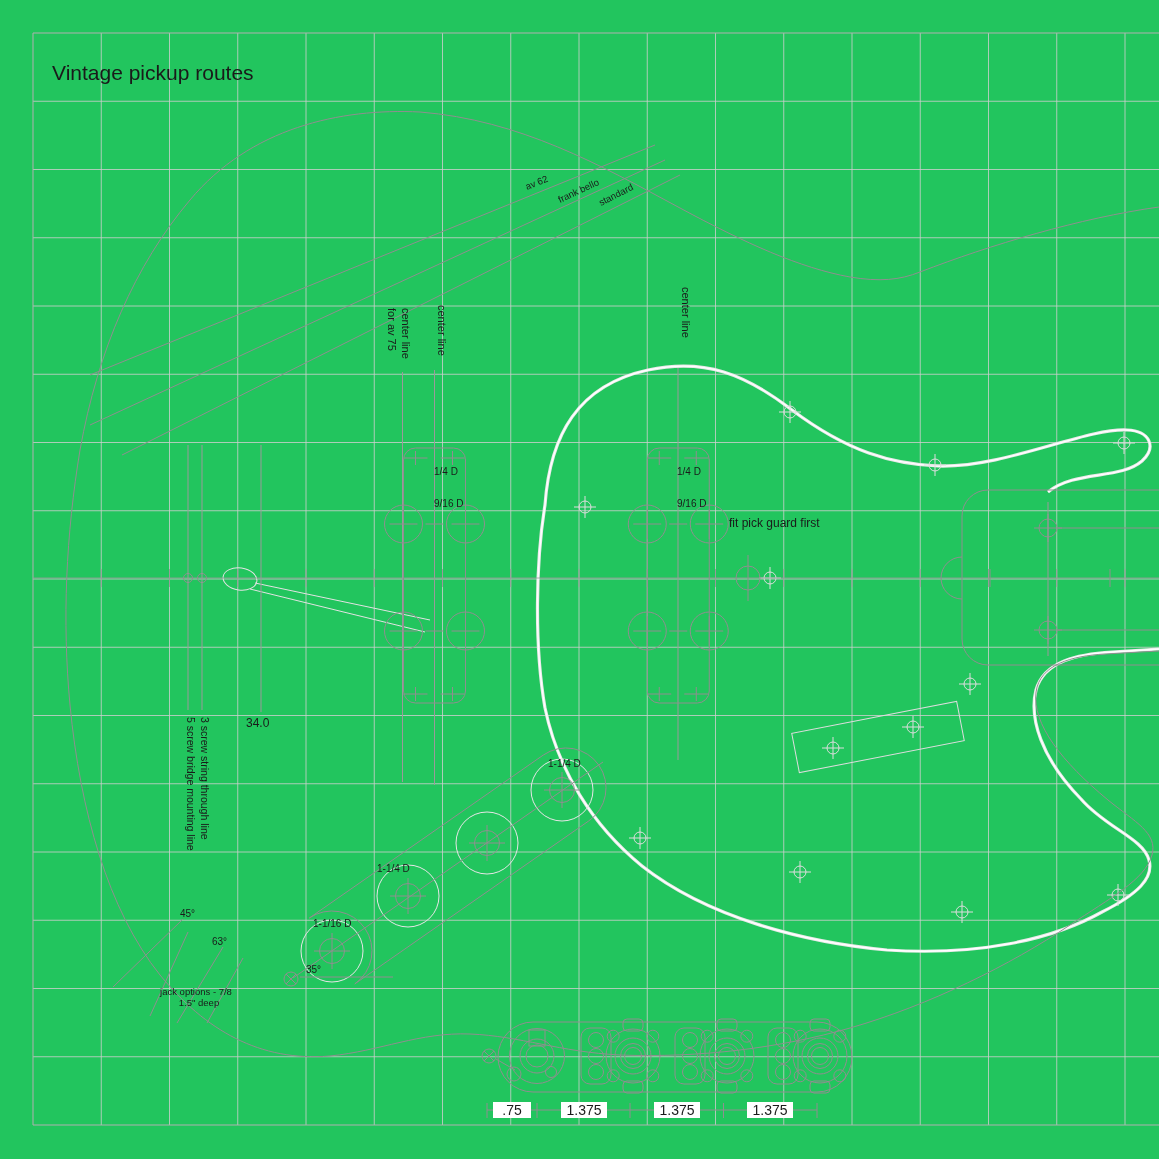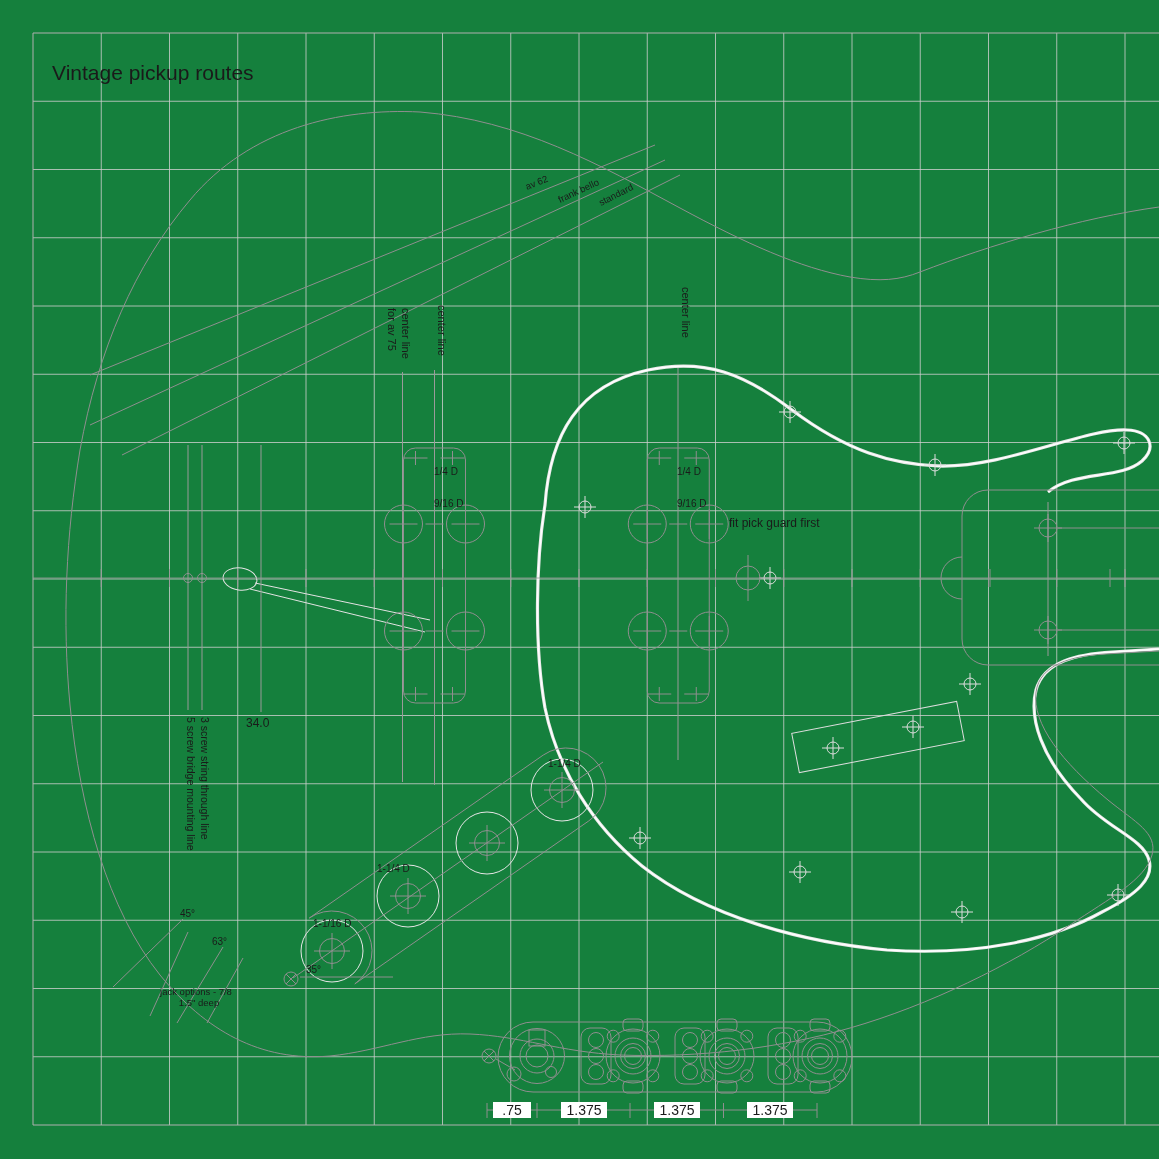--- a/index.html
+++ b/index.html
@@ -1,16 +1,16 @@
 <!DOCTYPE html>
 <html><head>
 <meta charset="utf-8">
 <style>
   html,body{margin:0;padding:0;background:#ffffff;}
-  .stage{position:relative;width:1159px;height:1159px;background:#15803d;overflow:hidden;
+  .stage{position:relative;width:1159px;height:1159px;background:#22c55e;overflow:hidden;
          font-family:"Liberation Sans", sans-serif;}
   svg{display:block}
   text{fill:#1a1a1a;font-family:"Liberation Sans", sans-serif;}
   .thin{stroke:#8f8f8f;stroke-width:1;fill:none}
 </style>
 </head>
 <body>
 
 <div class="stage">
 <svg id="dwg" width="1159" height="1159" viewBox="0 0 1159 1159">

